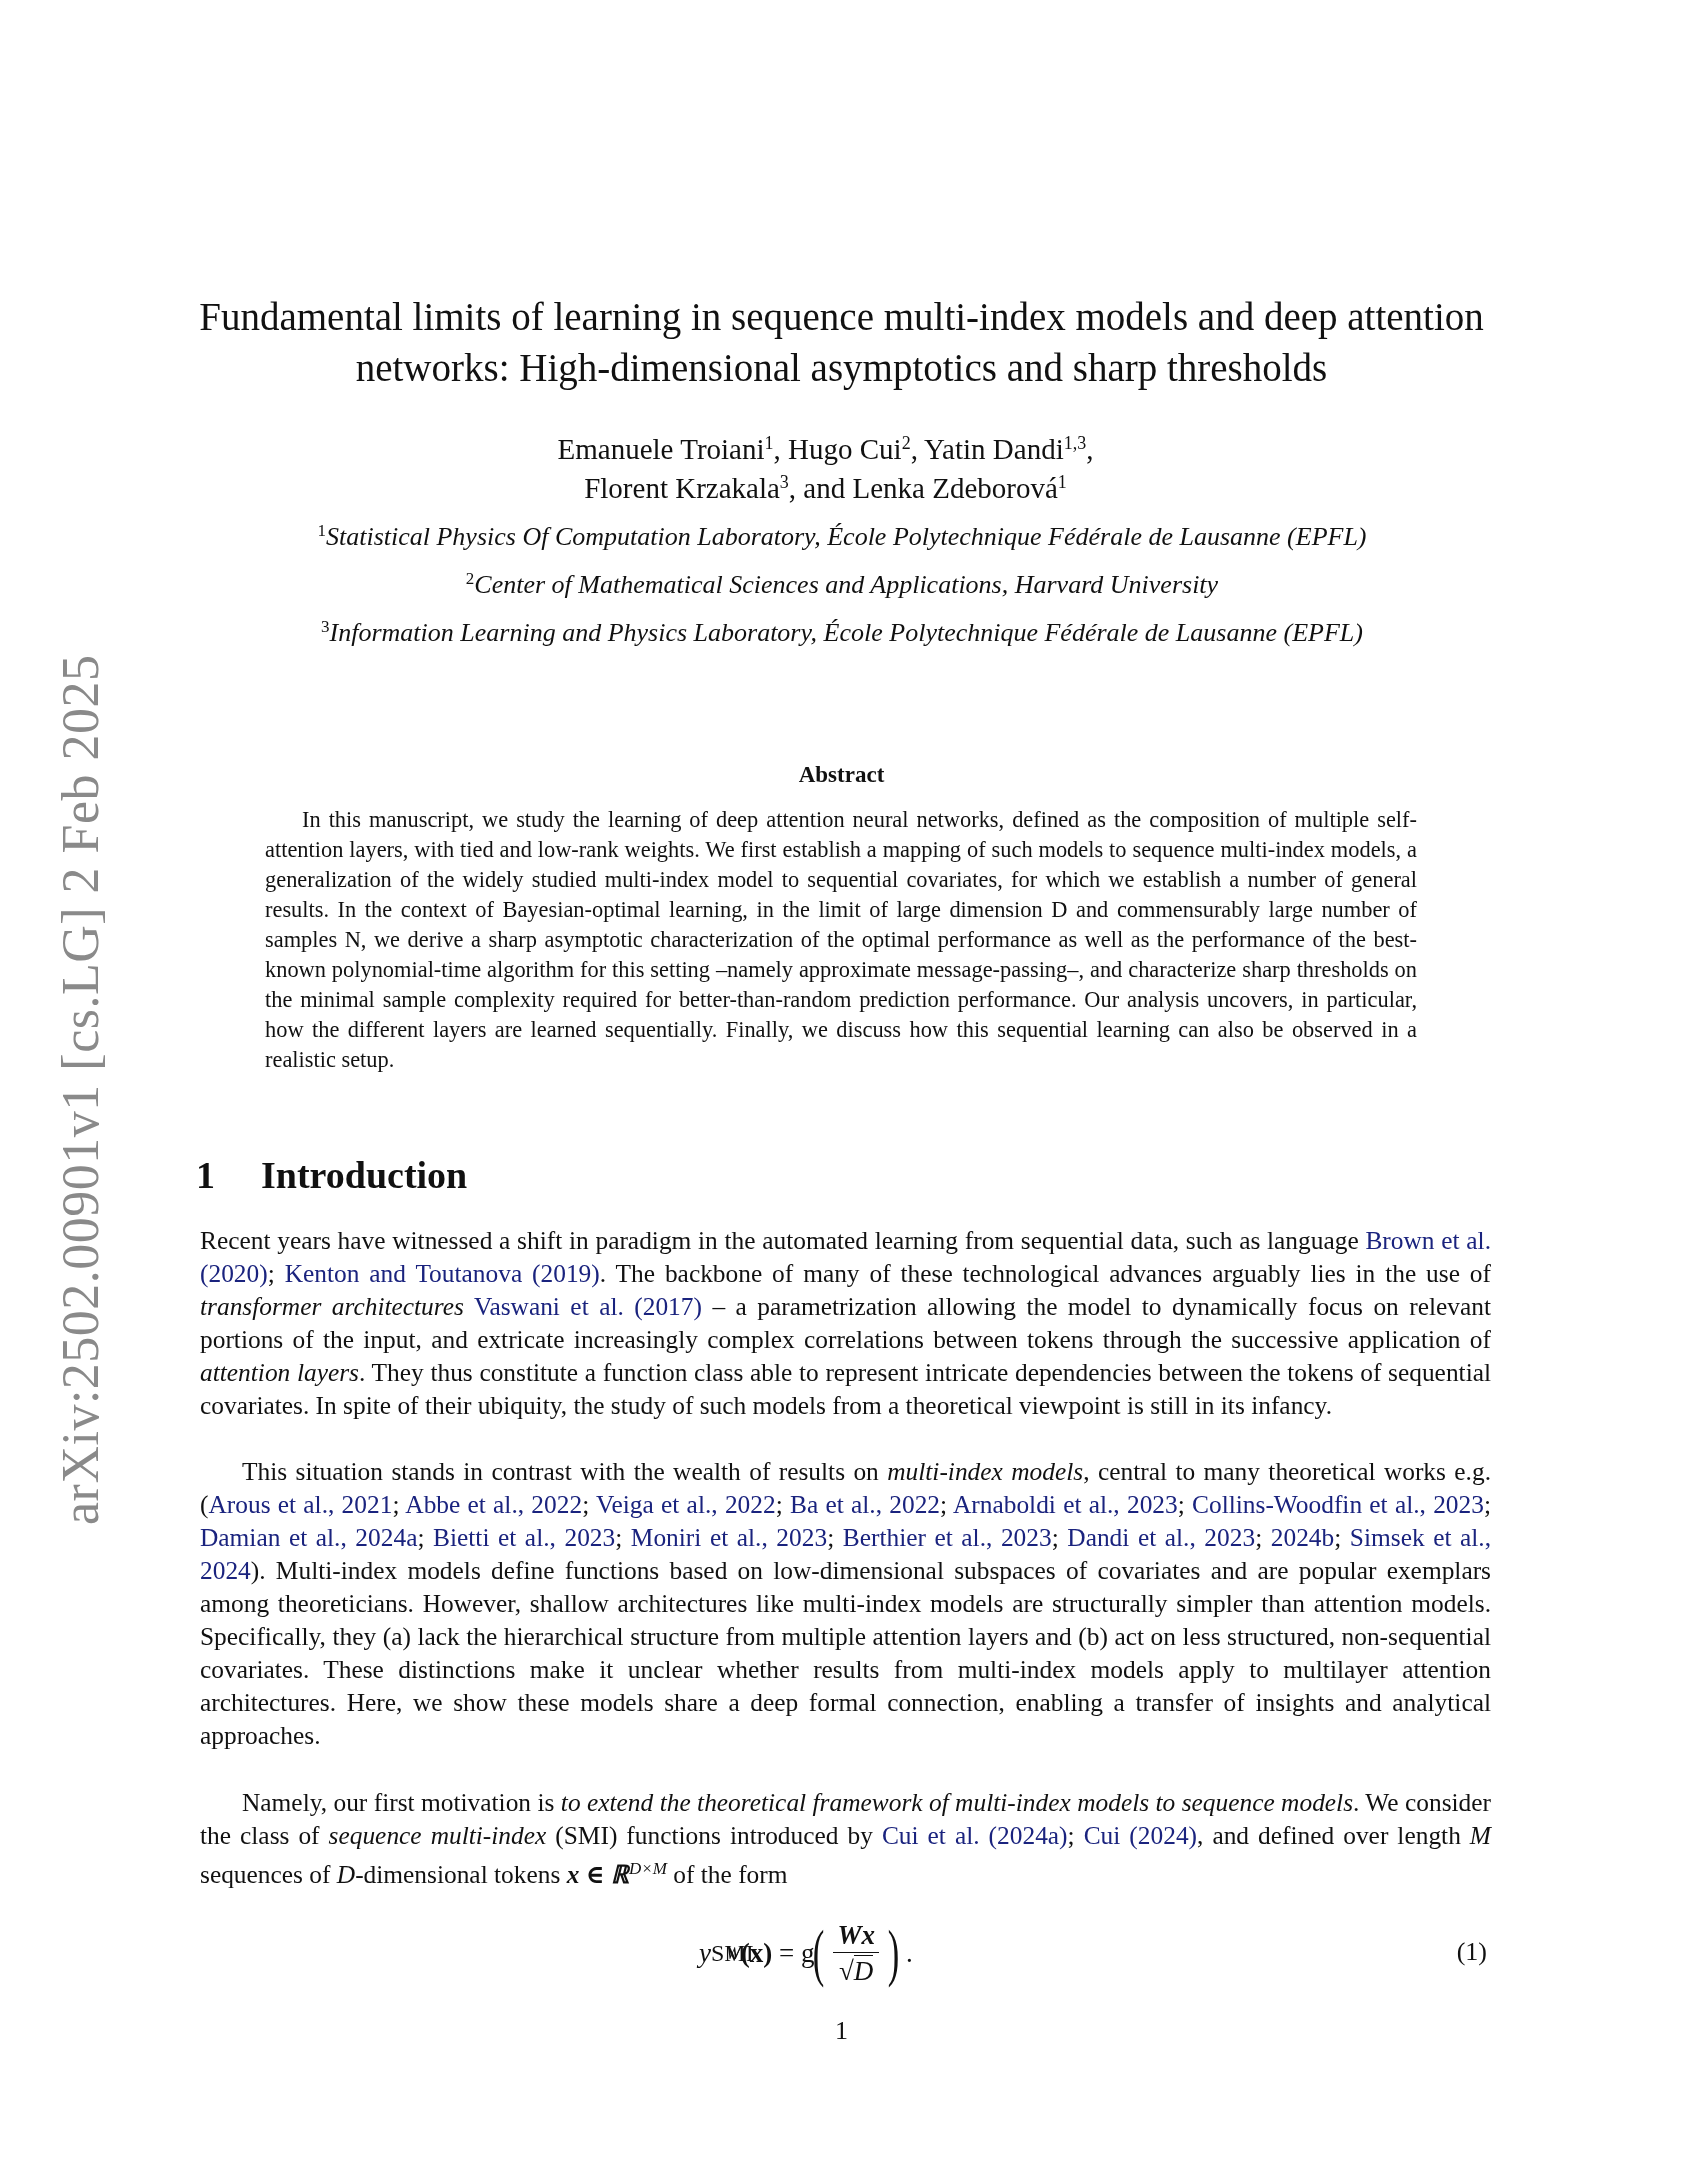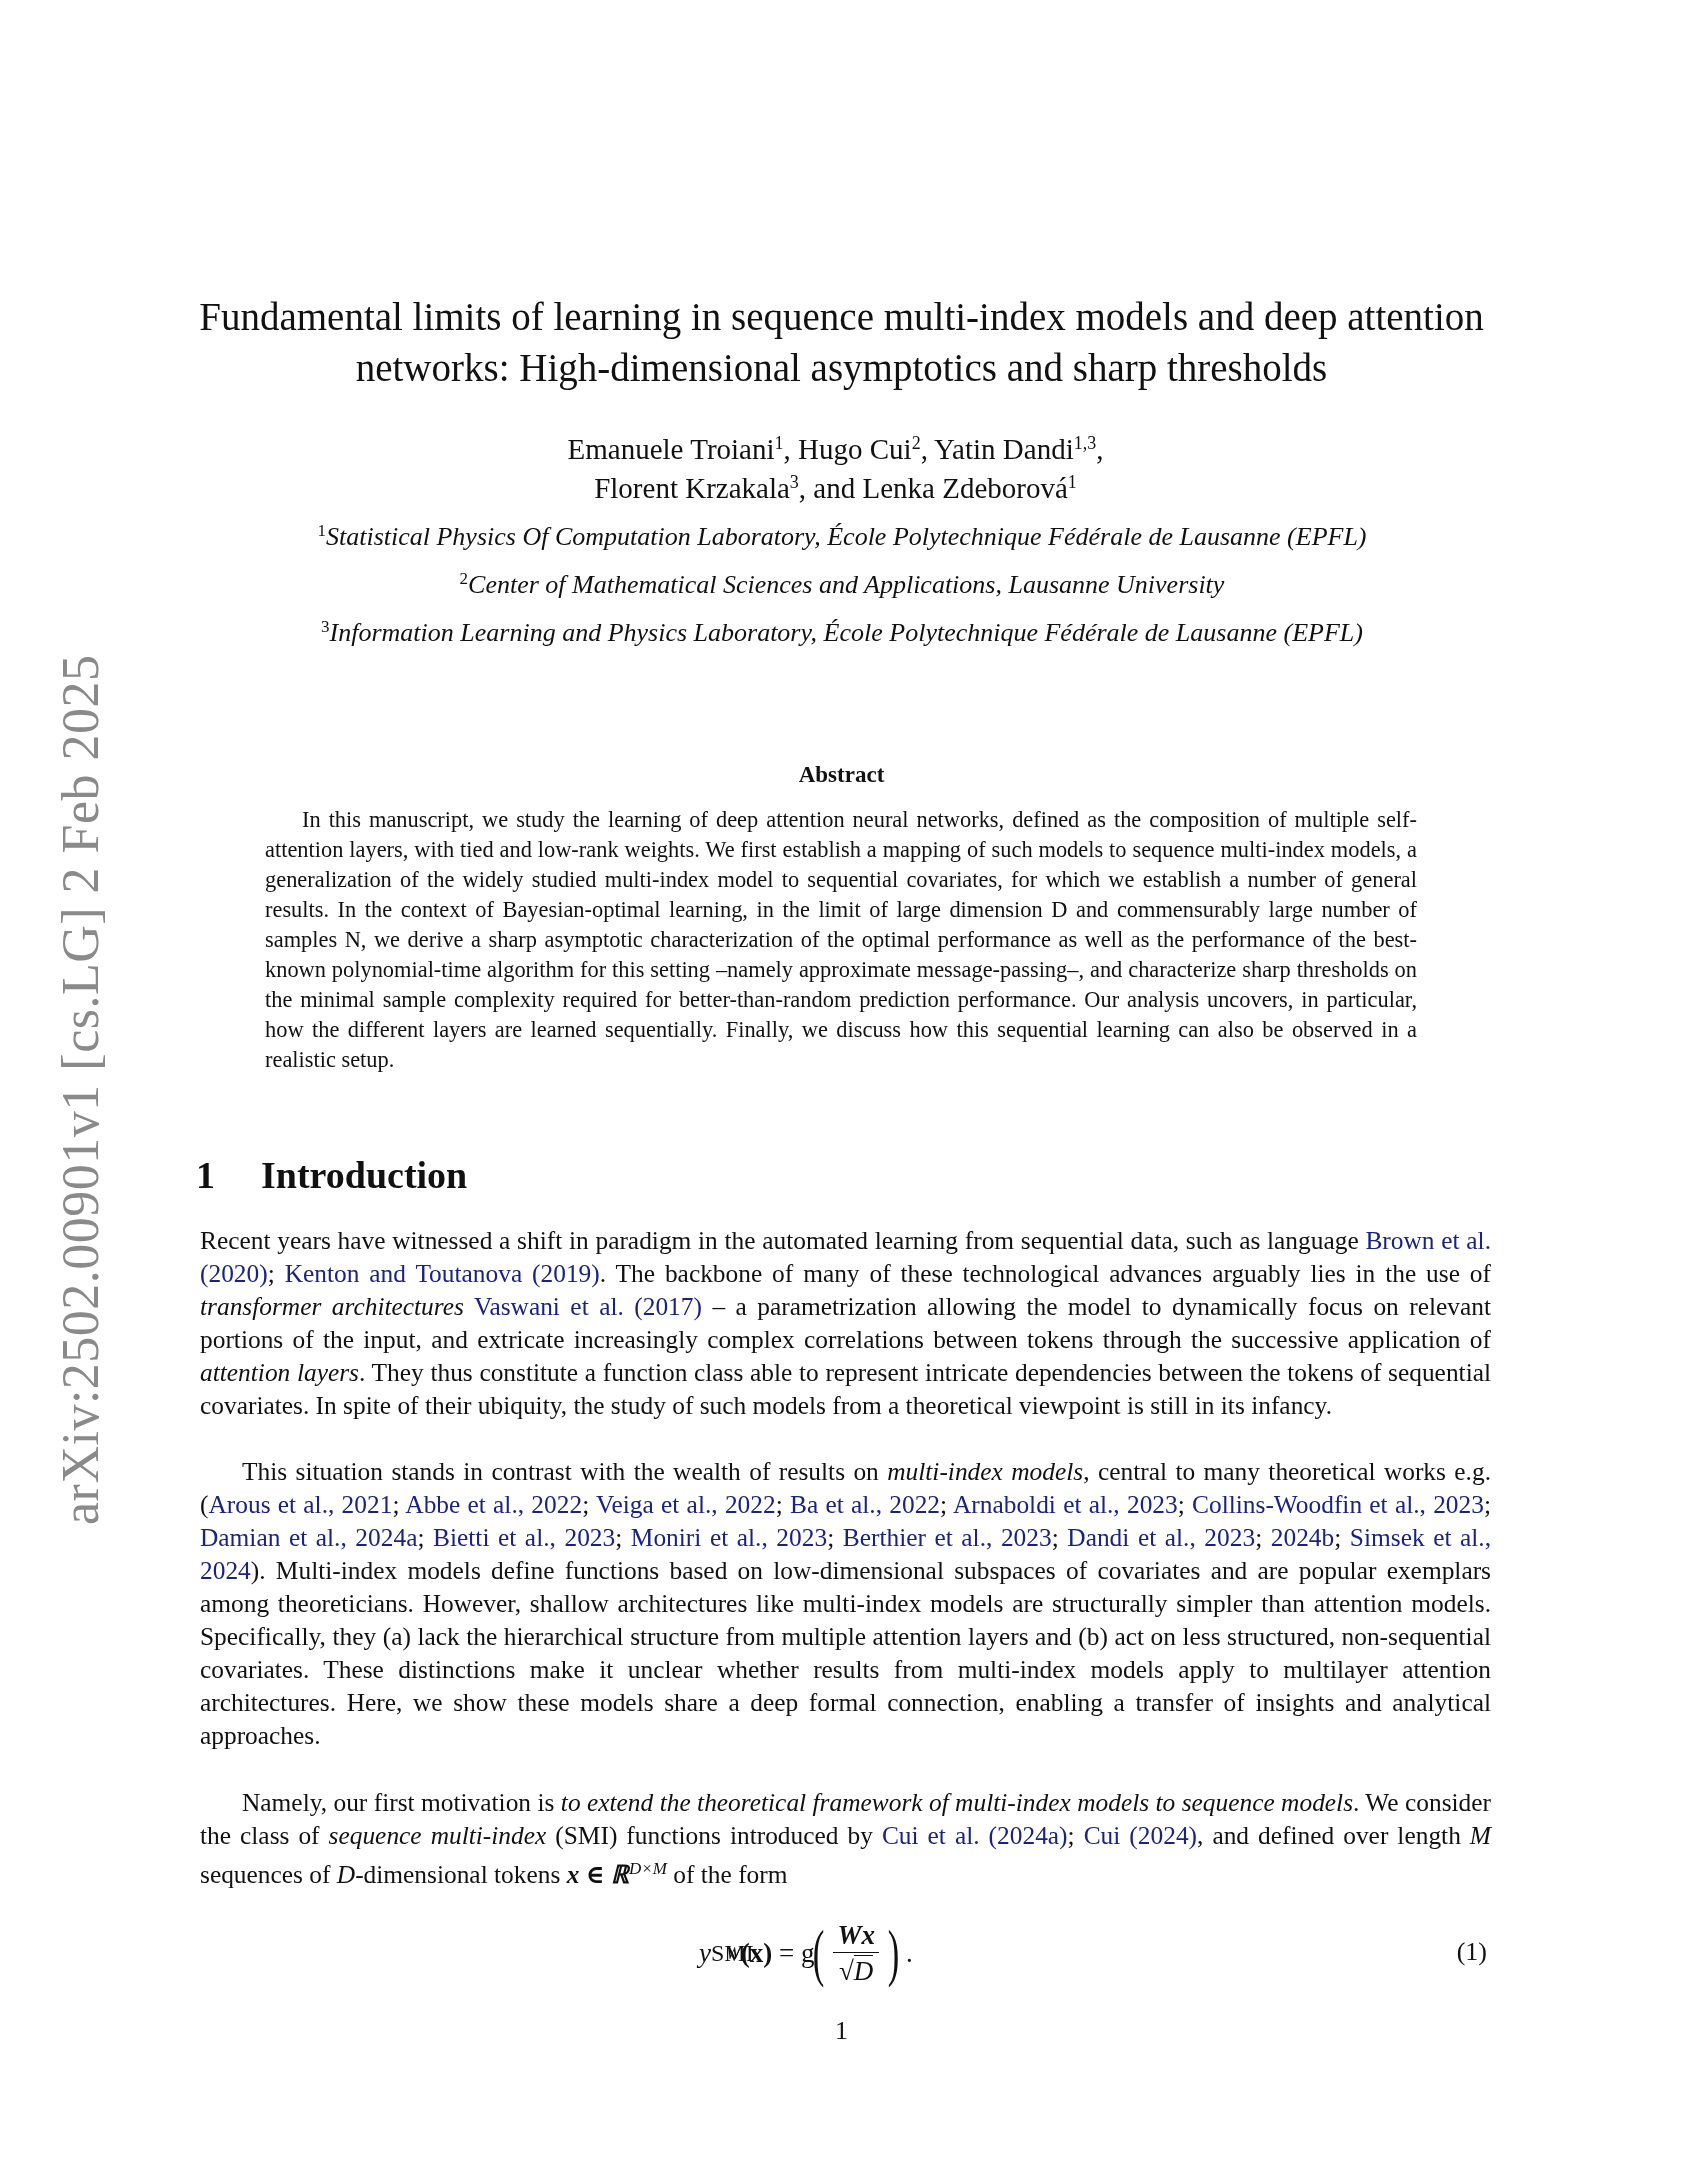--- a/index.html
+++ b/index.html
@@ -33,21 +33,21 @@
       top: 291px;
       width: 1287px;
       text-align: center;
       font-size: 39px;
       line-height: 51px;
       font-weight: normal;
       margin: 0;
     }
     .authors {
       position: absolute;
-      left: 192px;
+      left: 182px;
       top: 430px;
       width: 1287px;
       text-align: center;
       font-size: 29px;
       line-height: 39px;
     }
     .authors sup { font-size: 18px; vertical-align: 10px; line-height: 0; }
     .affil {
       position: absolute;
       left: 149px;
@@ -170,21 +170,21 @@
     <span>Florent Krzakala</span><sup>3</sup>,
     <span>and</span>
     <span>Lenka Zdeborová</span><sup>1</sup>
   </div>
 </div>
 
 <div class="affil" style="top:521px;">
   <sup>1</sup><span>Statistical Physics Of Computation Laboratory, École Polytechnique Fédérale de Lausanne (EPFL)</span>
 </div>
 <div class="affil" style="top:569px;">
-  <sup>2</sup><span>Center of Mathematical Sciences and Applications, Lausanne University</span>
+  <sup>2</sup><span>Center of Mathematical Sciences and Applications, Harvard University</span>
 </div>
 <div class="affil" style="top:617px;">
   <sup>3</sup><span>Information Learning and Physics Laboratory, École Polytechnique Fédérale de Lausanne (EPFL)</span>
 </div>
 
 <h3 class="abstract-heading">Abstract</h3>
 <p class="abstract-body">In this manuscript, we study the learning of deep attention neural networks, defined as the composition of multiple self-attention layers, with tied and low-rank weights. We first establish a mapping of such models to sequence multi-index models, a generalization of the widely studied multi-index model to sequential covariates, for which we establish a number of general results. In the context of Bayesian-optimal learning, in the limit of large dimension D and commensurably large number of samples N, we derive a sharp asymptotic characterization of the optimal performance as well as the performance of the best-known polynomial-time algorithm for this setting –namely approximate message-passing–, and characterize sharp thresholds on the minimal sample complexity required for better-than-random prediction performance. Our analysis uncovers, in particular, how the different layers are learned sequentially. Finally, we discuss how this sequential learning can also be observed in a realistic setup.</p>
 
 <h2 class="section-heading">
   <span class="num">1</span><span>Introduction</span>

